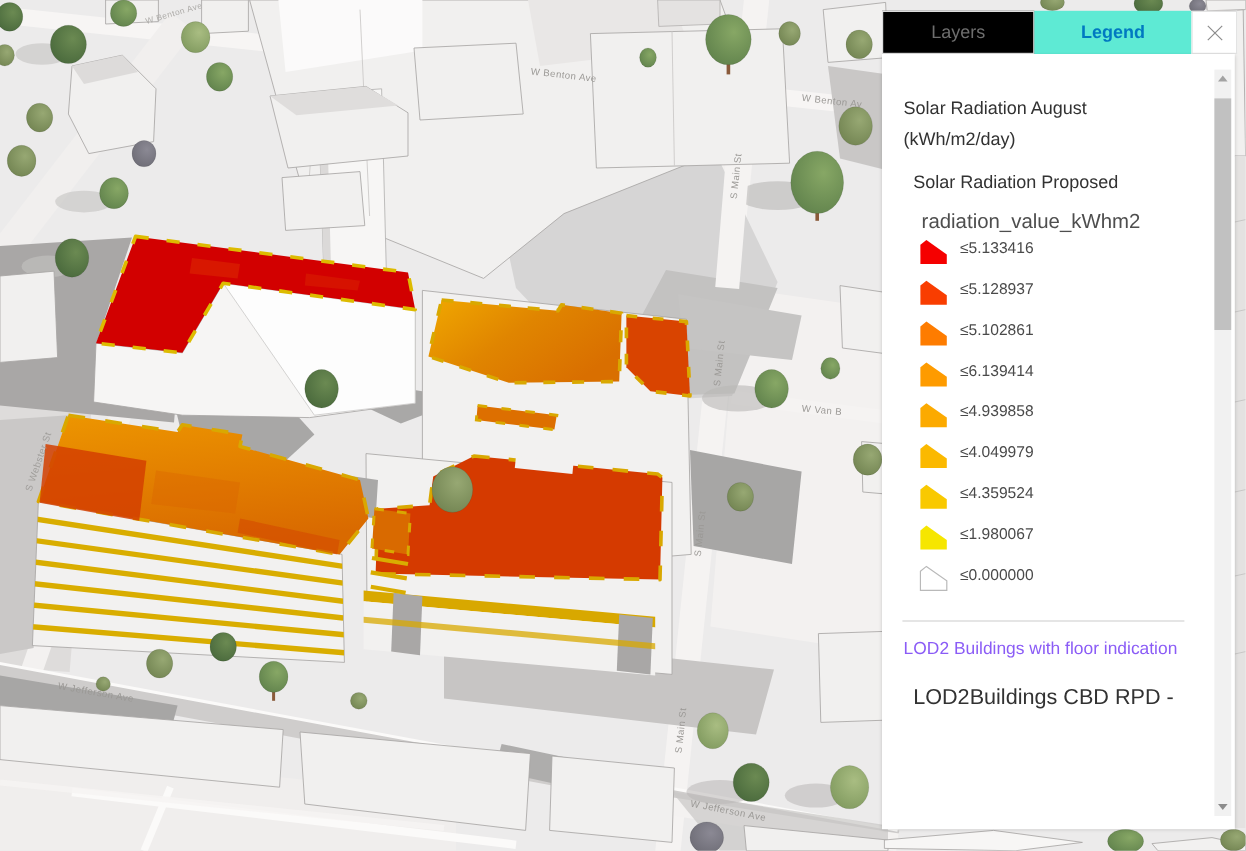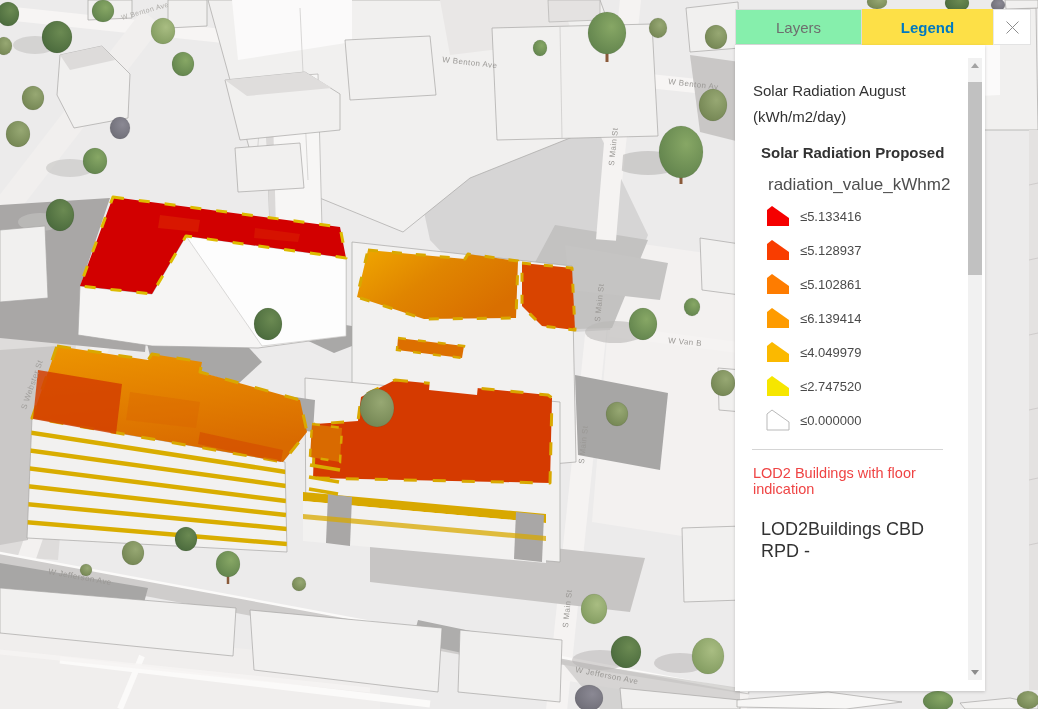--- a/index.html
+++ b/index.html
@@ -2,34 +2,34 @@
 <html><head>
 <meta charset="utf-8">
 <style>
   html,body{margin:0;padding:0;}
   body{width:1038px;height:709px;overflow:hidden;position:relative;font-family:"Liberation Sans",sans-serif;background:#ecebeb;}
   #map{position:absolute;left:0;top:0;}
   .slabel{font-size:8px;fill:#9b9996;letter-spacing:.4px;}
   .panel{position:absolute;left:735px;top:9px;width:296px;height:682px;}
   .tabs{display:flex;height:36px;}
   .tab{box-sizing:border-box;display:flex;align-items:center;justify-content:center;font-size:15px;}
-  .tab-layers{width:127px;background:#86efac;border:1px solid #dcdcdc;color:#6e6e6e;}
-  .tab-legend{width:131px;background:#fde047;color:#0079c1;font-weight:700;}
+  .tab-layers{width:127px;background:#000000;border:1px solid #dcdcdc;color:#6e6e6e;}
+  .tab-legend{width:131px;background:#5eead4;color:#0079c1;font-weight:700;}
   .closebox{width:38px;box-sizing:border-box;background:#ffffff;border:1px solid #e3e3e3;border-left:1px solid #e8e8e8;display:flex;align-items:center;justify-content:center;}
-  .pbody{position:relative;width:250px;height:646px;background:#ffffff;box-shadow:0 1px 3px rgba(0,0,0,.18);}
+  .pbody{position:relative;width:294px;height:646px;background:#ffffff;box-shadow:0 1px 3px rgba(0,0,0,.18);}
   .content{position:absolute;left:0;top:0;right:20px;}
   .gtitle{margin:33px 0 0 18px;font-size:15px;line-height:26px;color:#323232;}
-  .ltitle{margin:12px 0 0 26px;font-size:15px;line-height:22px;color:#323232;font-weight:bold;}
+  .ltitle{margin:12px 0 0 26px;font-size:15px;line-height:22px;color:#323232;}
   .fname{margin:11px 0 0 33px;font-size:17px;color:#4e4e4e;}
   .rows{margin:4px 0 0 31px;}
-  .lrow{display:flex;align-items:center;height:34px;}
+  .lrow{display:flex;height:34px;}
   .sw{width:24px;height:22px;flex:0 0 24px;}
   .lbl{margin-left:10px;font-size:13px;color:#4a4a4a;}
   .divider{height:1px;background:#d5d5d5;margin:12px 22px 0 17px;}
-  .sec2{margin:15px 0 0 18px;font-size:14.5px;color:#ef4444;}
+  .sec2{margin:15px 0 0 18px;font-size:14.5px;color:#8b5cf6;}
   .sec2item{margin:21px 0 0 26px;font-size:18px;line-height:22px;color:#323232;}
   .scrollbar{position:absolute;right:3px;top:13px;width:14px;height:622px;background:#f1f1f1;}
   .sb-up,.sb-down{position:absolute;left:0;width:14px;height:15px;}
   .sb-up{top:0;}
   .sb-down{bottom:0;}
   .sb-up:after,.sb-down:after{content:"";position:absolute;left:3px;border-left:4px solid transparent;border-right:4px solid transparent;}
   .sb-up:after{top:5px;border-bottom:5px solid #a3a3a3;}
   .sb-down:after{top:5px;border-top:5px solid #8c8c8c;}
   .sb-thumb{position:absolute;left:0;top:24px;width:14px;height:193px;background:#c1c1c1;}
 </style>
@@ -330,29 +330,41 @@
             <div class="lbl">≤5.102861</div>
           </div>
         <div class="lrow">
             <svg class="sw" viewBox="0 0 24 22">
               <polygon points="1,5 6,1 23,13 23,21 1,21" fill="#fe9b00" stroke="none"></polygon>
             </svg>
             <div class="lbl">≤6.139414</div>
           </div>
         <div class="lrow">
             <svg class="sw" viewBox="0 0 24 22">
+              <polygon points="1,5 6,1 23,13 23,21 1,21" fill="#fcaa00" stroke="none"></polygon>
+            </svg>
+            <div class="lbl">≤4.939858</div>
+          </div>
+        <div class="lrow">
+            <svg class="sw" viewBox="0 0 24 22">
               <polygon points="1,5 6,1 23,13 23,21 1,21" fill="#fbb900" stroke="none"></polygon>
             </svg>
             <div class="lbl">≤4.049979</div>
           </div>
         <div class="lrow">
             <svg class="sw" viewBox="0 0 24 22">
+              <polygon points="1,5 6,1 23,13 23,21 1,21" fill="#f9c900" stroke="none"></polygon>
+            </svg>
+            <div class="lbl">≤4.359524</div>
+          </div>
+        <div class="lrow">
+            <svg class="sw" viewBox="0 0 24 22">
               <polygon points="1,5 6,1 23,13 23,21 1,21" fill="#f6e600" stroke="none"></polygon>
             </svg>
-            <div class="lbl">≤2.747520</div>
+            <div class="lbl">≤1.980067</div>
           </div>
         <div class="lrow">
             <svg class="sw" viewBox="0 0 24 22">
               <polygon points="1,5 6,1 23,13 23,21 1,21" fill="#ffffff" stroke="#b9b9b9"></polygon>
             </svg>
             <div class="lbl">≤0.000000</div>
           </div>
       </div>
       <div class="divider"></div>
       <div class="sec2">LOD2 Buildings with floor indication</div>

